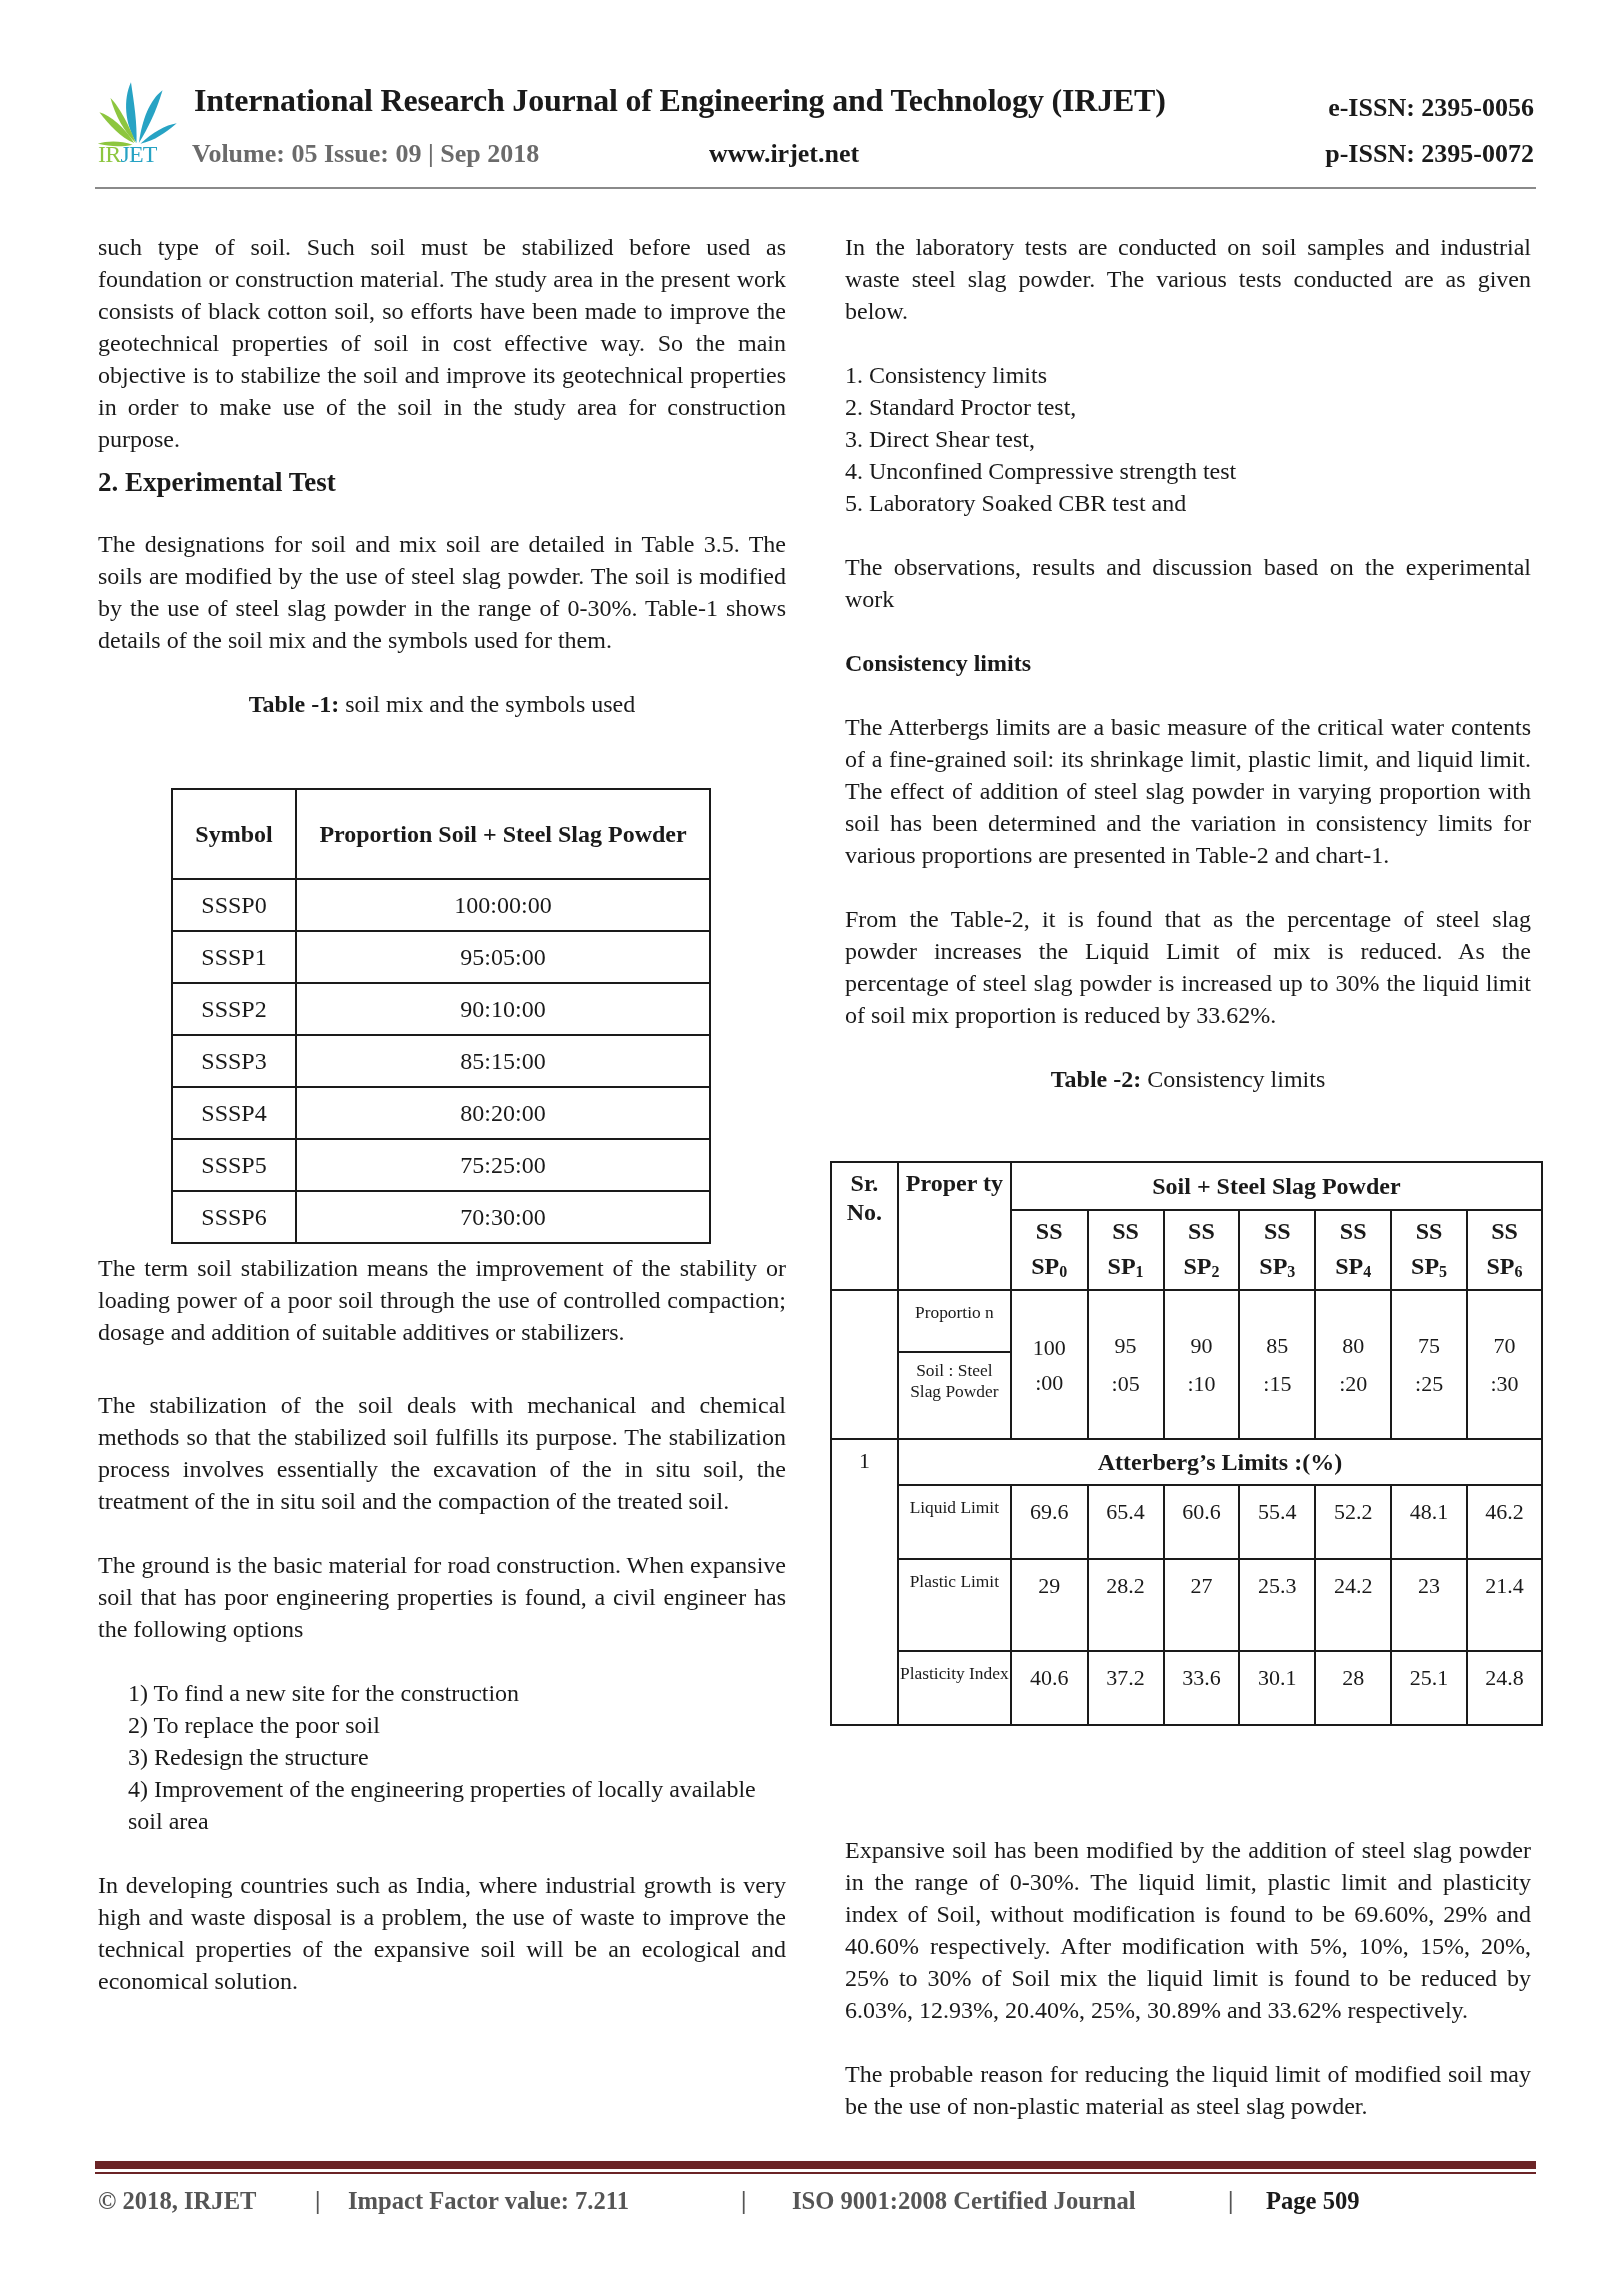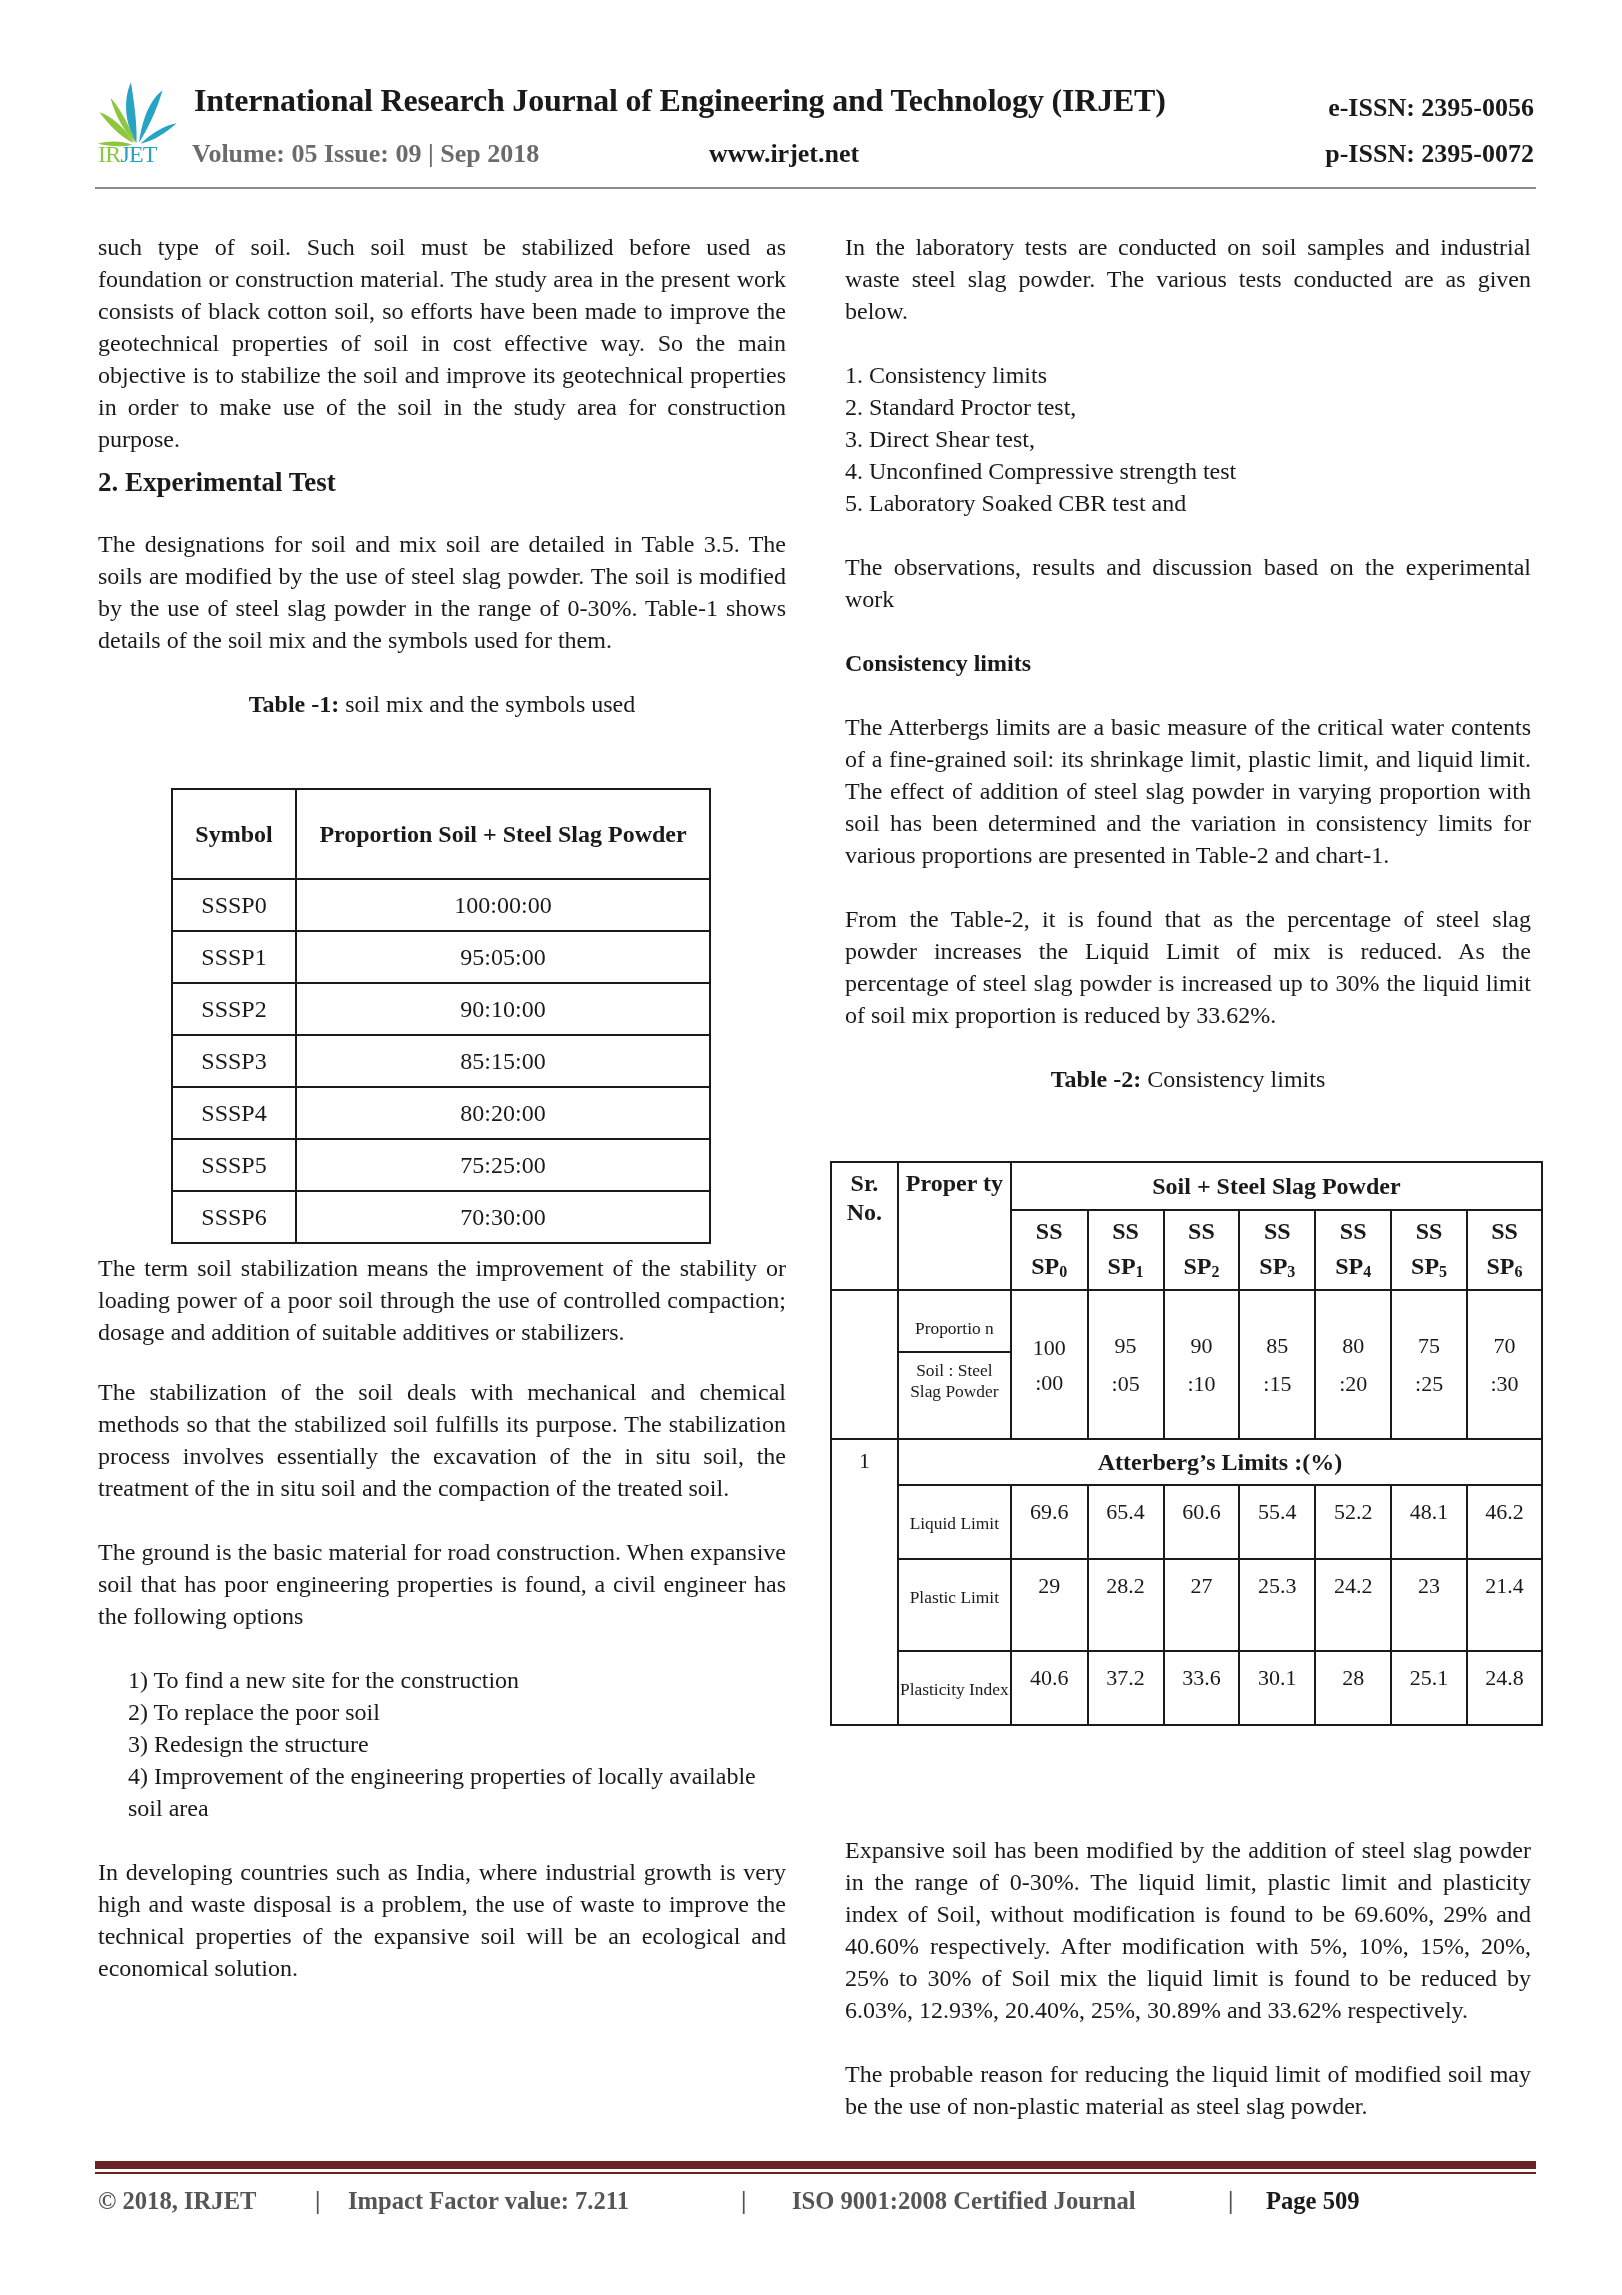--- a/index.html
+++ b/index.html
@@ -41,21 +41,21 @@
   .t1 { left: 171px; top: 788px; width: 540px; }
   .t1 td, .t1 th { border: 2px solid #1a1a1a; text-align: center; font-size: 24px; }
   .t1 th { font-weight: bold; height: 86px; line-height: 32px; }
   .t1 td { height: 48px; }
   .t1 .c1 { width: 120px; }
 
   
   .t2 { left: 830px; top: 1161px; width: 713px; }
   .t2 td { border: 2px solid #1a1a1a; text-align: center; vertical-align: top; font-size: 22px; padding: 0; }
   .t2 .hdr { font-weight: bold; font-size: 24px; }
-  .t2 .small { font-size: 17.4px; line-height: 21.4px; padding-top: 27px; }
+  .t2 .small { font-size: 17.4px; line-height: 21.4px; padding-top: 11px; }
   .t2 .val { font-size: 22px; line-height: 35px; padding-top: 8px; }
   .t2 .mid { vertical-align: middle; }
   .t2 sub { font-size: 16px; vertical-align: -3.2px; }
 
   
   .footer-bar1 { left: 95px; top: 2161px; width: 1441px; height: 8px; background: #6b2426; }
   .footer-bar2 { left: 95px; top: 2172px; width: 1441px; height: 2.4px; background: #6b2426; }
   .footer-text { top: 2187px; font-family: "Liberation Serif", serif; font-weight: bold;
                  font-size: 24.6px; color: #555555; white-space: nowrap; }
   .footer-text.dark { color: #1a1a1a; }
@@ -120,21 +120,21 @@
       </tr>
   <tr>
         <td>SSSP6</td>
         <td>70:30:00</td>
       </tr>
 </tbody>
   </table>
 
 <div class="abs col col-left" style="top:1252px;">
   <p>The term soil stabilization means the improvement of the stability or loading power of a poor soil through the use of controlled compaction; dosage and addition of suitable additives or stabilizers.</p>
-  <p style="margin-top:28px;">The stabilization of the soil deals with mechanical and chemical methods so that the stabilized soil fulfills its purpose. The stabilization process involves essentially the excavation of the in situ soil, the treatment of the in situ soil and the compaction of the treated soil.</p>
+  <p style="margin-top:41px;">The stabilization of the soil deals with mechanical and chemical methods so that the stabilized soil fulfills its purpose. The stabilization process involves essentially the excavation of the in situ soil, the treatment of the in situ soil and the compaction of the treated soil.</p>
   <p style="margin-top:32px;">The ground is the basic material for road construction. When expansive soil that has poor engineering properties is found, a civil engineer has the following options</p>
   <ul class="list" style="margin-top:32px; padding-left:30px;">
     <li>1) To find a new site for the construction</li>
     <li>2) To replace the poor soil</li>
     <li>3) Redesign the structure</li>
     <li>4) Improvement of the engineering properties of locally available soil area</li>
   </ul>
   <p style="margin-top:32px;">In developing countries such as India, where industrial growth is very high and waste disposal is a problem, the use of waste to improve the technical properties of the expansive soil will be an ecological and economical solution.</p>
 </div>
 

